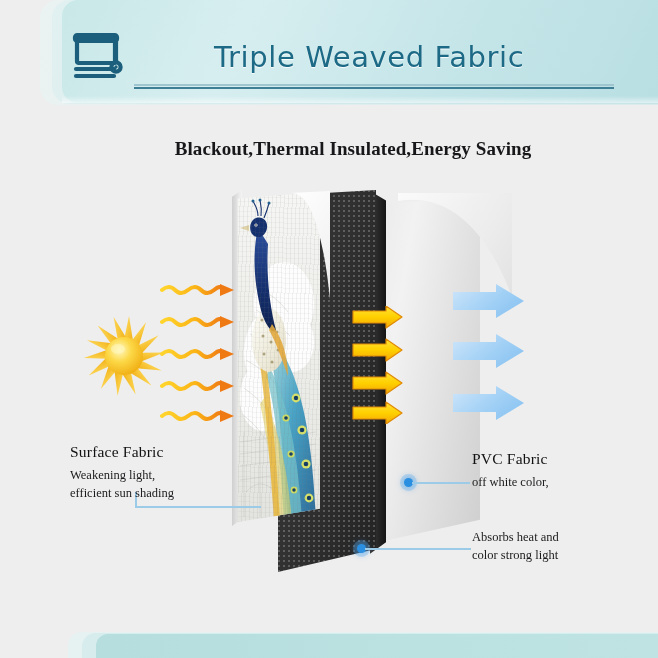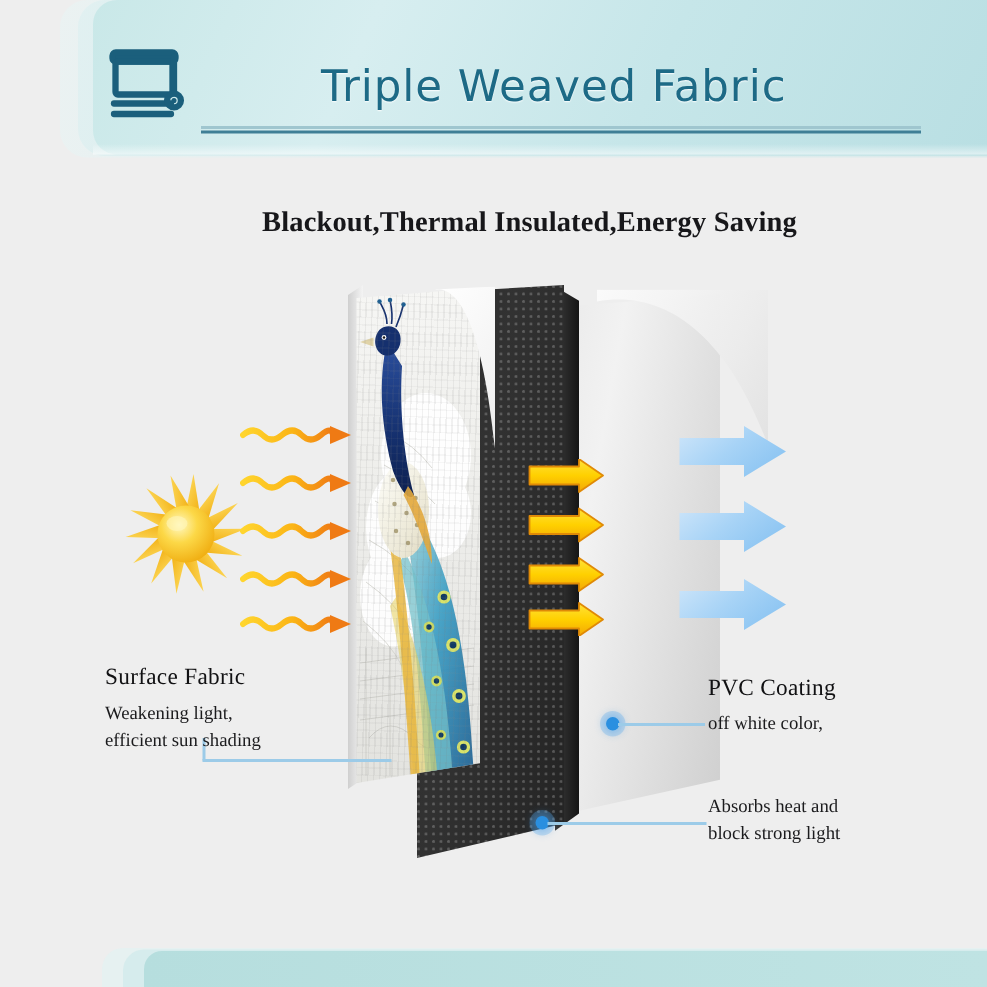--- a/index.html
+++ b/index.html
@@ -430,26 +430,26 @@
   <div class="conn" style="left:365px;top:548px;width:106px;height:1.6px;"></div>
 </div>
 
 <div class="callout" id="co-surface">
   <p class="c-title">Surface Fabric</p>
   <div class="c-line">Weakening light,</div>
   <div class="c-line">efficient sun shading</div>
 </div>
 
 <div class="callout" id="co-pvc">
-  <p class="c-title">PVC Coating</p>
+  <p class="c-title">PVC Fabric</p>
   <div class="c-line">off white color,</div>
 </div>
 
 <div class="callout" id="co-black">
   <div class="c-line">Absorbs heat and</div>
-  <div class="c-line">block strong light</div>
+  <div class="c-line">color strong light</div>
 </div>
 
 <div class="footer-wrap">
   <div class="ft-a"></div>
   <div class="ft-b"></div>
   <div class="ft-c"></div>
 </div>
 
 </body></html>

